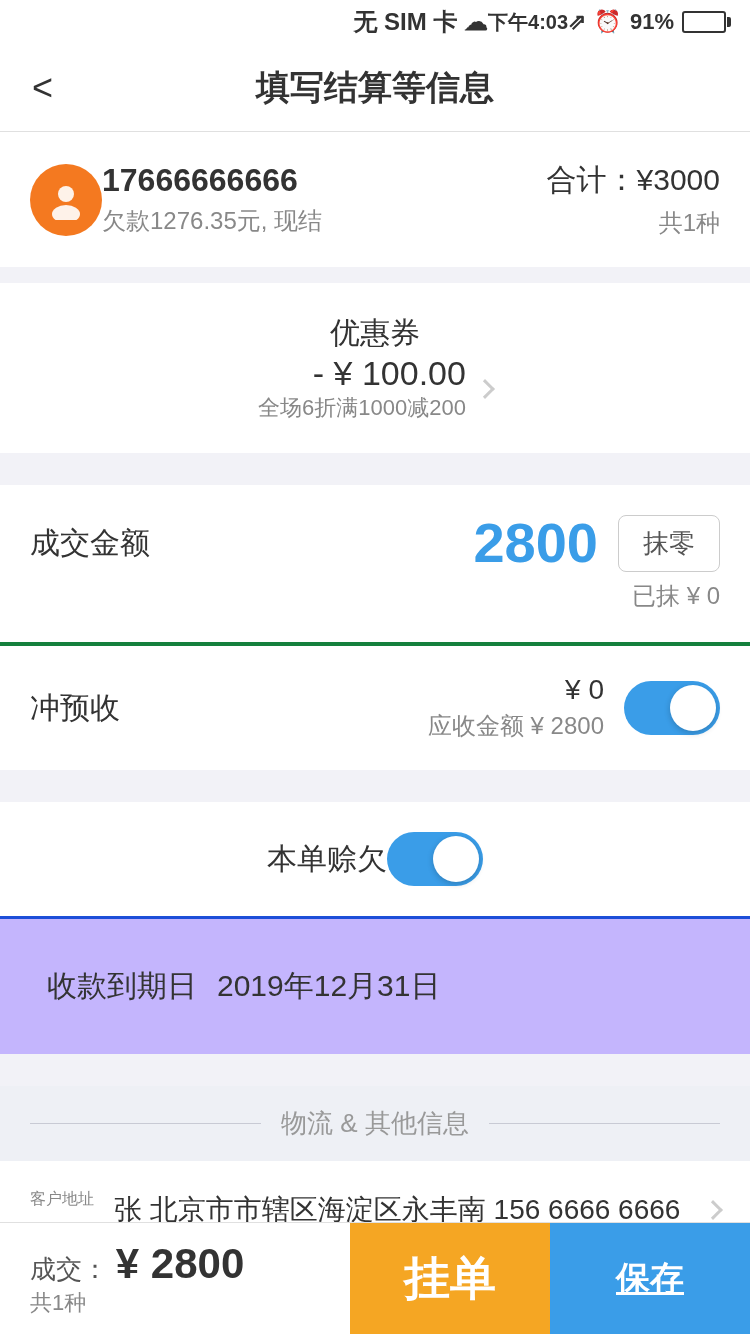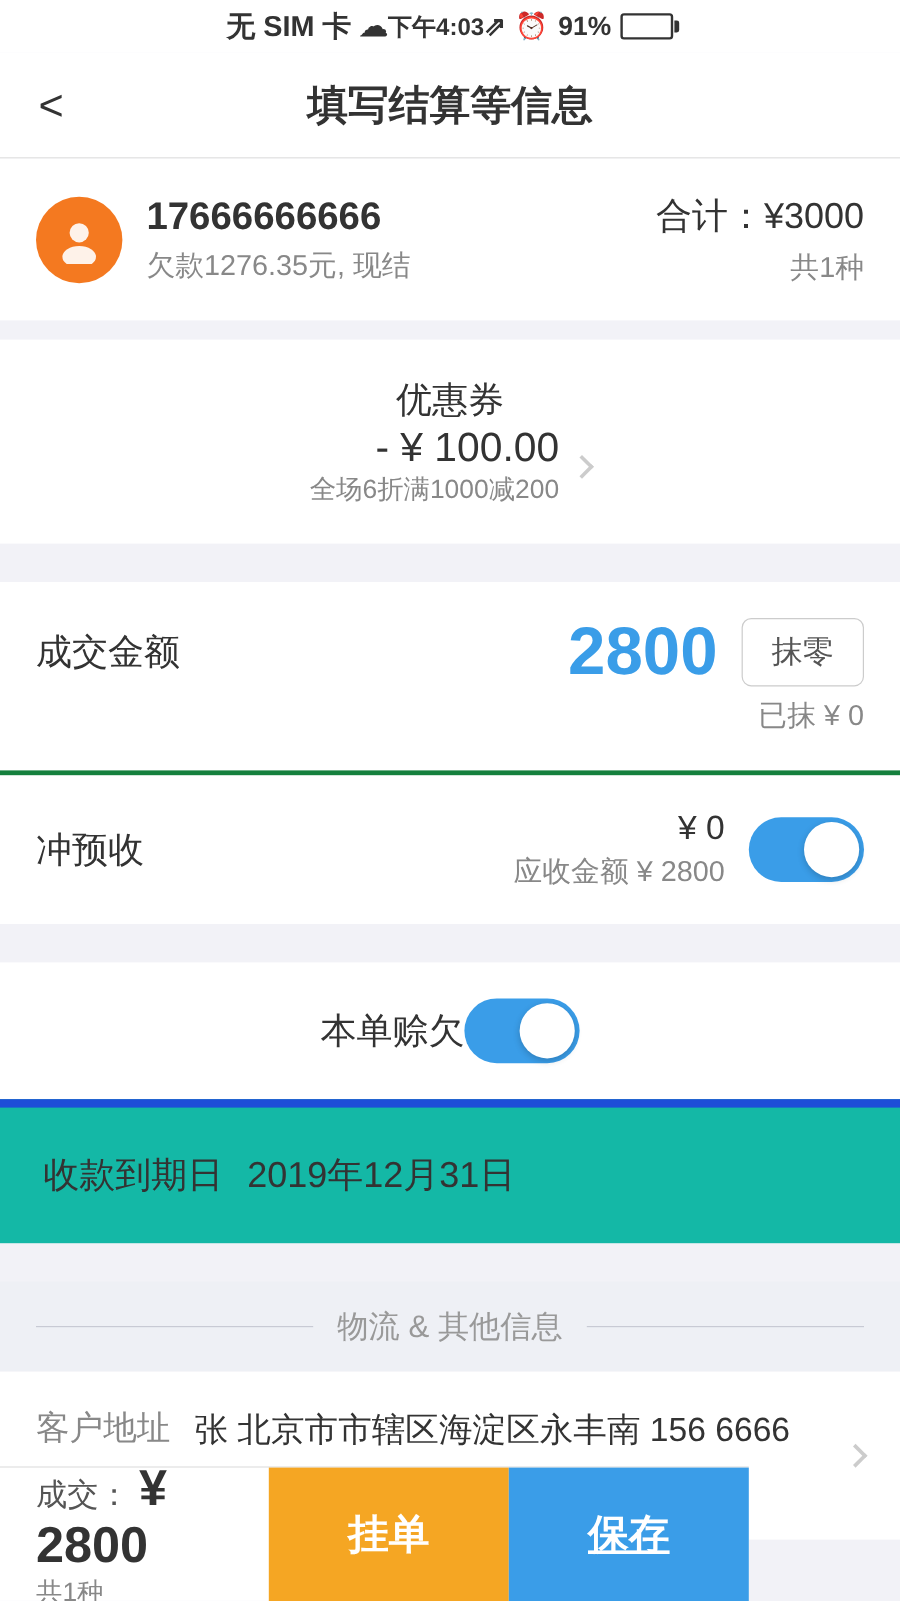--- a/index.html
+++ b/index.html
@@ -12,21 +12,21 @@
       font-size: 28px;
       color: #333;
     }
 
     
     .status-bar {
       background: #fff;
       height: 44px;
       display: flex;
       align-items: center;
-      justify-content: center;
+      justify-content: flex-end;
       padding: 0 24px;
       font-size: 24px;
       font-weight: 600;
     }
     .status-left { display: flex; align-items: center; gap: 12px; }
     .status-center { font-size: 20px; font-weight: 600; }
     .status-right { display: flex; align-items: center; gap: 8px; font-size: 22px; }
     .battery-icon {
       display: inline-block; width: 44px; height: 22px; border: 2px solid #333;
       border-radius: 3px; position: relative; padding: 2px;
@@ -70,21 +70,21 @@
 
     
     .customer-card {
       background: #fff;
       padding: 28px 30px;
       display: flex;
       align-items: center;
       justify-content: space-between;
       margin-bottom: 16px;
     }
-    .customer-left { display: flex; align-items: center; gap: 20px; }
+    .customer-left { display: flex; align-items: center; }
     .avatar {
       width: 72px; height: 72px; border-radius: 50%;
       background: #f47920;
       display: flex; align-items: center; justify-content: center;
       color: #fff; font-size: 36px;
     }
     .customer-info .phone { font-size: 32px; font-weight: 600; color: #333; }
     .customer-info .debt { font-size: 24px; color: #888; margin-top: 6px; }
     .customer-right { text-align: right; }
     .total-amount { font-size: 30px; color: #333; font-weight: 500; }
@@ -188,23 +188,23 @@
       margin-bottom: 0;
     }
     .debt-row {
       display: flex;
       align-items: center;
       justify-content: center;
     }
 
     
     .date-row-section {
-      background: #14b8a6;
-      padding: 36px;
-      border-top: 7px solid #1d4ed8;
+      background: #c4b5fd;
+      padding: 47px;
+      border-top: 3px solid #1d4ed8;
     }
     .date-row {
       display: flex;
       align-items: center;
       gap: 20px;
     }
     .date-label { font-size: 30px; color: #333; }
     .date-value { font-size: 30px; color: #333; }
 
     
@@ -230,49 +230,49 @@
     .address-section {
       background: #fff;
       padding: 28px 30px;
     }
     .address-row {
       display: flex;
       align-items: center;
       justify-content: space-between;
     }
     .address-left { display: flex; align-items: flex-start; gap: 20px; }
-    .address-label-text { font-size: 28px; color: #888; white-space: nowrap; }
+    .address-label-text { font-size: 16px; color: #888; white-space: nowrap; }
     .address-value { font-size: 28px; color: #333; line-height: 1.5; flex: 1; }
 
     
     .bottom-bar {
       position: fixed;
       bottom: 0;
-      width: 624px;
+      width: 750px;
       height: 112px;
       background: #fff;
       display: flex;
       align-items: center;
       border-top: 1px solid #e0e0e0;
     }
     .bottom-summary {
       flex: 1;
       padding: 0 30px;
     }
     .bottom-total-label { font-size: 26px; color: #555; }
     .bottom-total-amount { font-size: 42px; font-weight: 700; color: #333; }
     .bottom-count { font-size: 22px; color: #888; }
     .bottom-btn-pending {
       width: 200px;
       height: 112px;
       background: #f5a623;
       display: flex;
       align-items: center;
       justify-content: center;
-      font-size: 34px;
+      font-size: 46px;
       font-weight: 600;
       color: #fff;
       cursor: pointer;
     }
     .bottom-btn-save {
       width: 200px;
       height: 112px;
       background: #3a9de8;
       display: flex;
       align-items: center;

